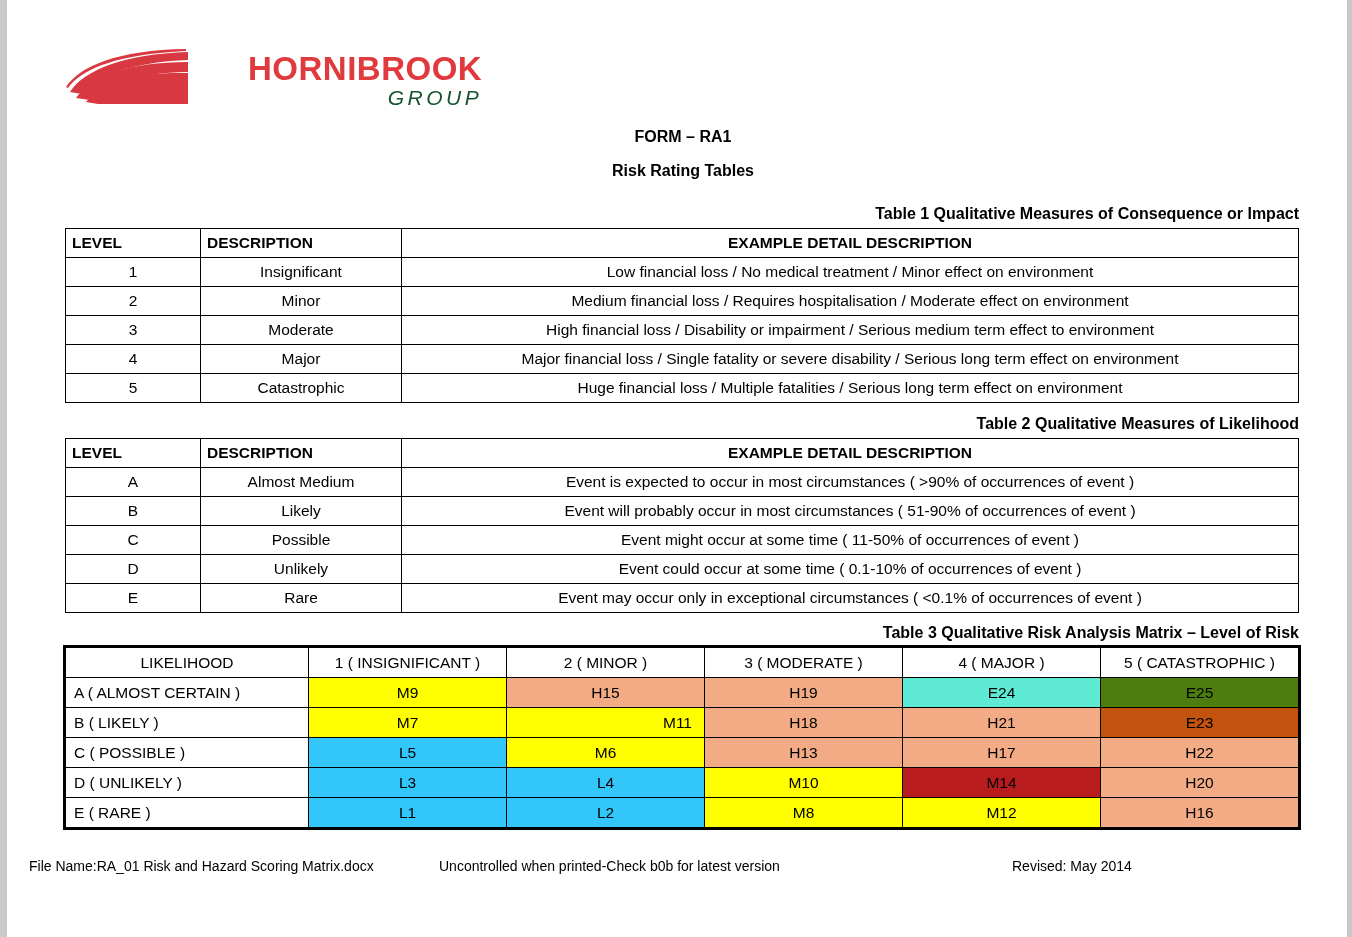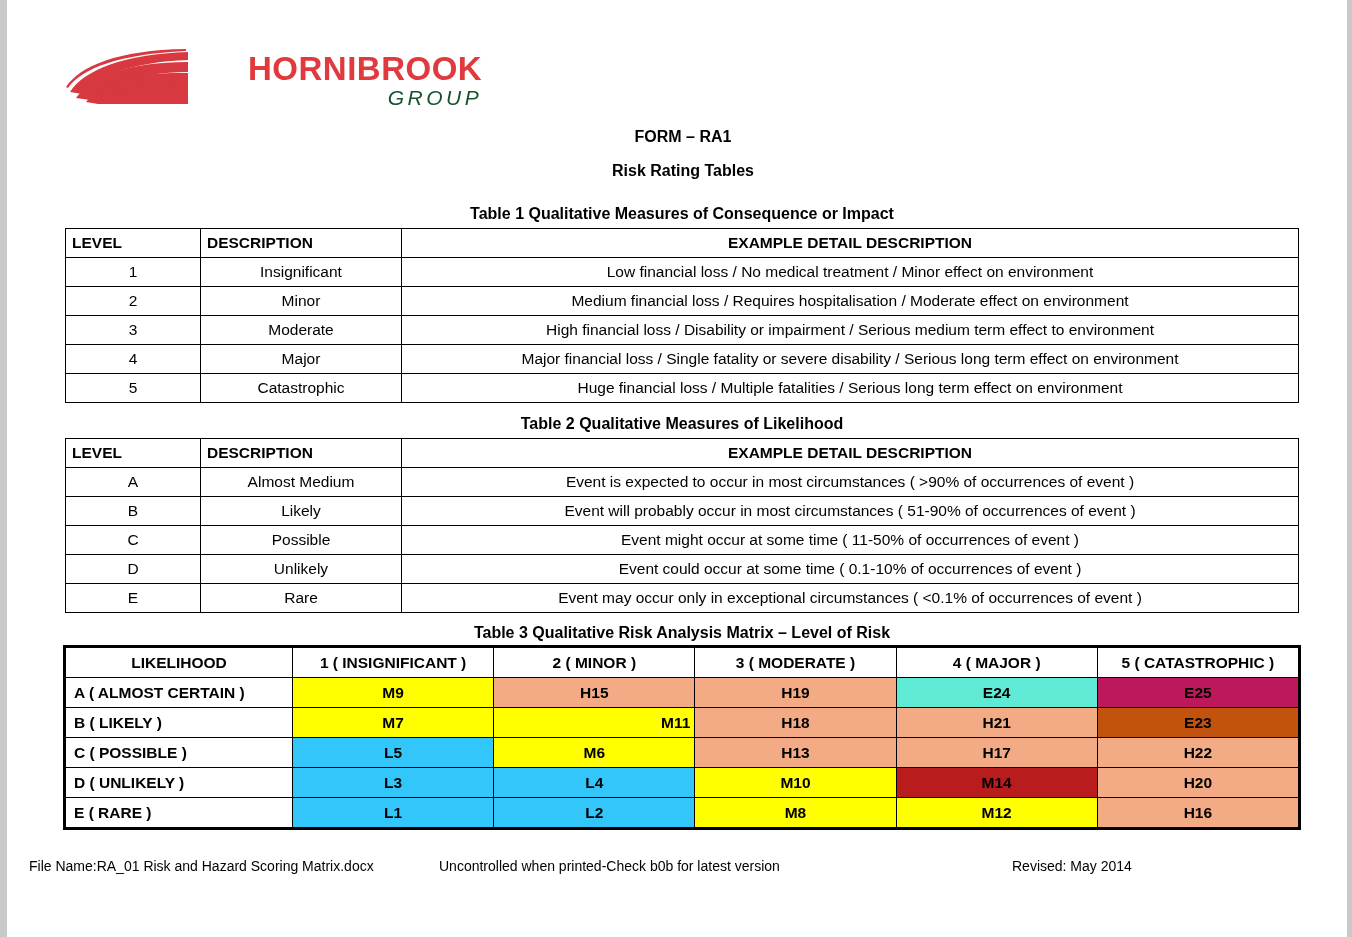--- a/index.html
+++ b/index.html
@@ -72,21 +72,21 @@
     left: 0;
     width: 1352px;
     text-align: center;
     font-weight: bold;
     font-size: 16px;
   }
   #form-title  { top: 128px; }
   #doc-subtitle{ top: 162px; }
 
   .table-caption {
-    text-align: center;
+    text-align: right;
     font-weight: bold;
     font-size: 16px;
     margin: 0 0 5px 0;
   }
 
   
   .tbl-wrap { position: absolute; left: 58px; width: 1234px; }
   #t1-wrap { top: 205px; }
   #t2-wrap { top: 415px; }
   #t3-wrap { top: 624px; }
@@ -115,23 +115,23 @@
   
   table.matrix {
     border-collapse: collapse;
     width: 1234px;
     table-layout: fixed;
     font-size: 15.5px;
   }
   table.matrix td, table.matrix th {
     border: 1px solid #000000;
     height: 23px;
-    padding: 3px 4px;
+    padding: 3px 12px;
     text-align: center;
-    font-weight: bold;
+    font-weight: normal;
     vertical-align: middle;
   }
   table.matrix { outline: 2px solid #000000; }
   .mx-likelihood-head { width: 218px; }
   .mx-rowhead {
     text-align: left !important;
     padding-left: 8px !important;
     background: #ffffff;
   }
   .mx-colhead { background: #ffffff; }
@@ -269,21 +269,21 @@
             <th class="mx-colhead">5 ( CATASTROPHIC )</th>
           </tr>
       </thead>
       <tbody>
           <tr>
             <th class="mx-rowhead">A ( ALMOST CERTAIN )</th>
             <td class="sw-M" style="background: rgb(255, 255, 0);">M9</td>
             <td class="sw-H" style="background: rgb(242, 171, 132); margin-top: 32px;">H15</td>
             <td class="sw-H" style="background: rgb(242, 171, 132);">H19</td>
             <td class="sw-E" style="background: #5eead4;">E24</td>
-            <td class="sw-E" style="background: #be185d;">E25</td>
+            <td class="sw-E" style="background: #4d7c0f;">E25</td>
           </tr>
           <tr>
             <th class="mx-rowhead">B ( LIKELY )</th>
             <td class="sw-M" style="background: rgb(255, 255, 0);">M7</td>
             <td class="sw-M" style="background: rgb(255, 255, 0); text-align: right;">M11</td>
             <td class="sw-H" style="background: rgb(242, 171, 132);">H18</td>
             <td class="sw-H" style="background: rgb(242, 171, 132);">H21</td>
             <td class="sw-E" style="background: rgb(194, 83, 15);">E23</td>
           </tr>
           <tr>

